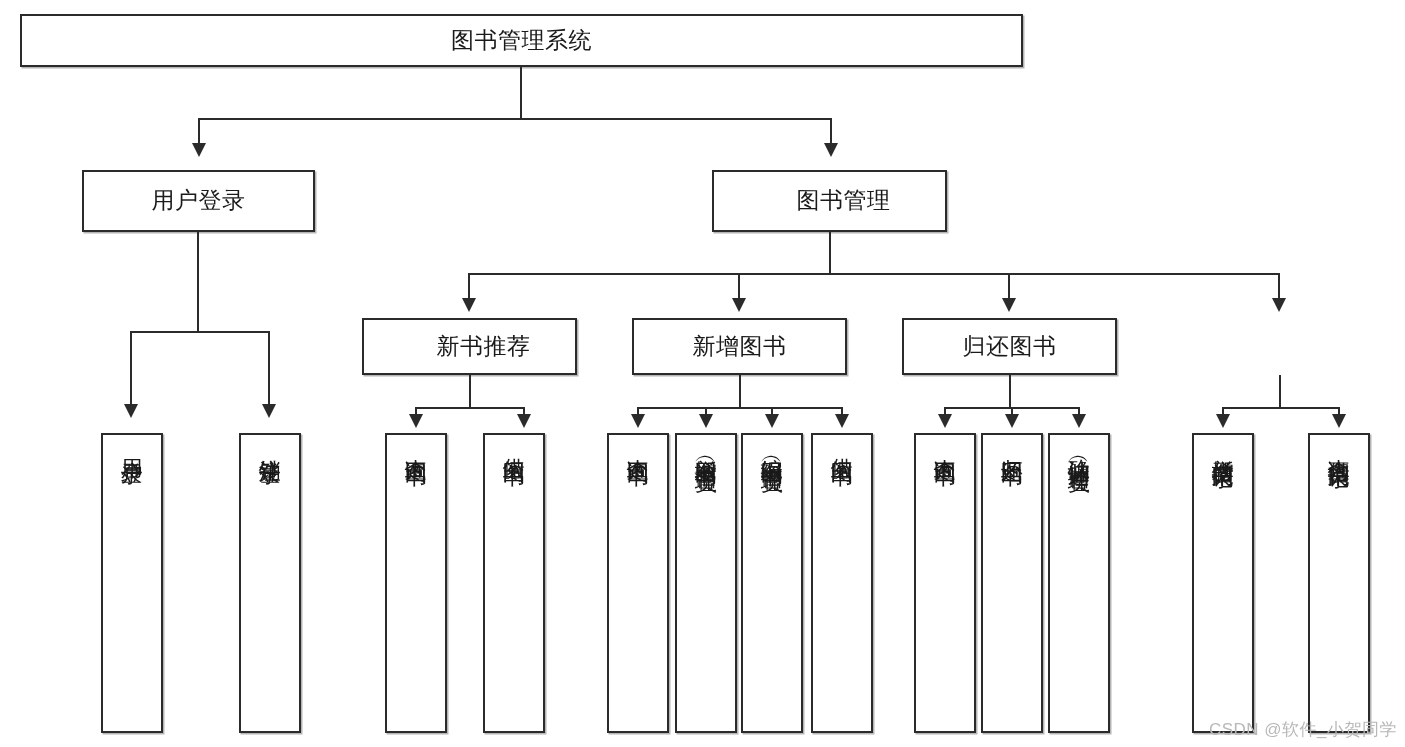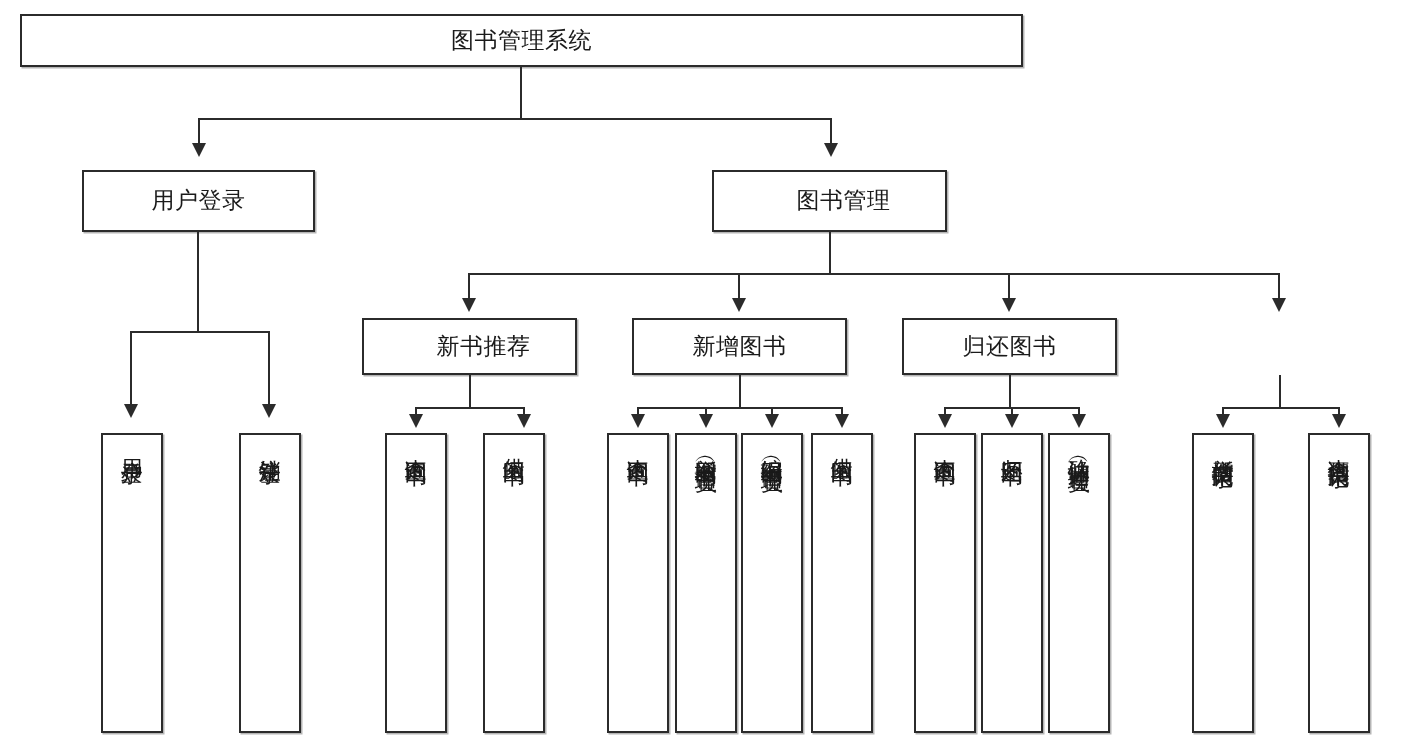--- a/index.html
+++ b/index.html
@@ -212,14 +212,15 @@
     <span class="node-label">确认归还（管理员）</span>
   </div>
 
   <div class="node vert" style="left:1192px; top:433px; width:62px; height:300px;">
     <span class="node-label">新增借阅记录</span>
   </div>
   <div class="node vert" style="left:1308px; top:433px; width:62px; height:300px;">
     <span class="node-label">查询借阅记录</span>
   </div>
 
+  <div id="watermark">CSDN @软件_小贺同学</div>
 
 </div>
 
 </body></html>

